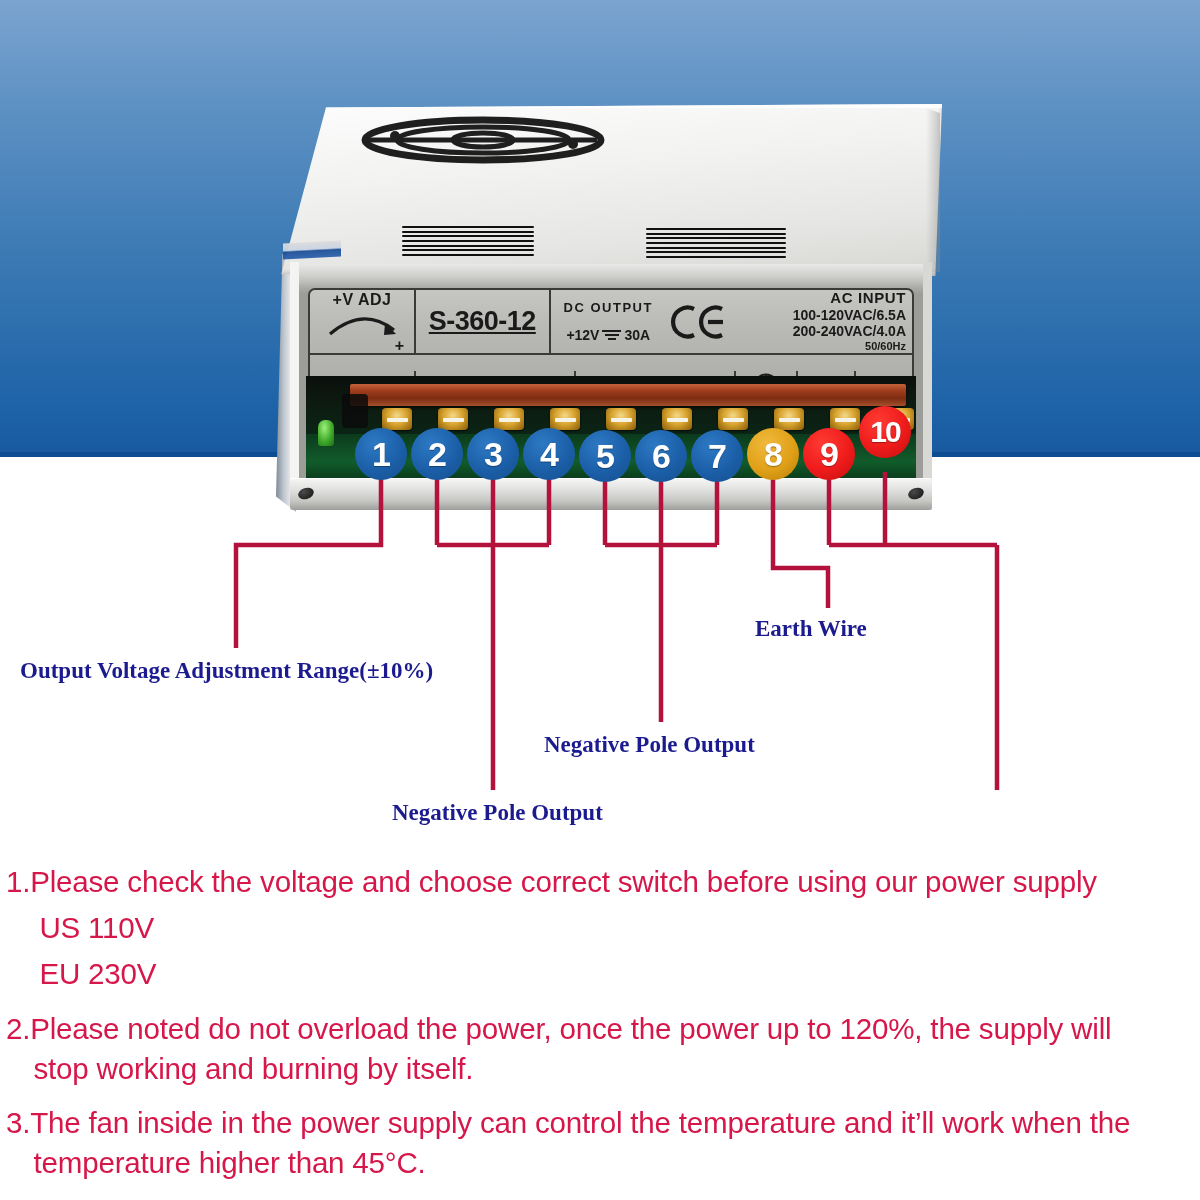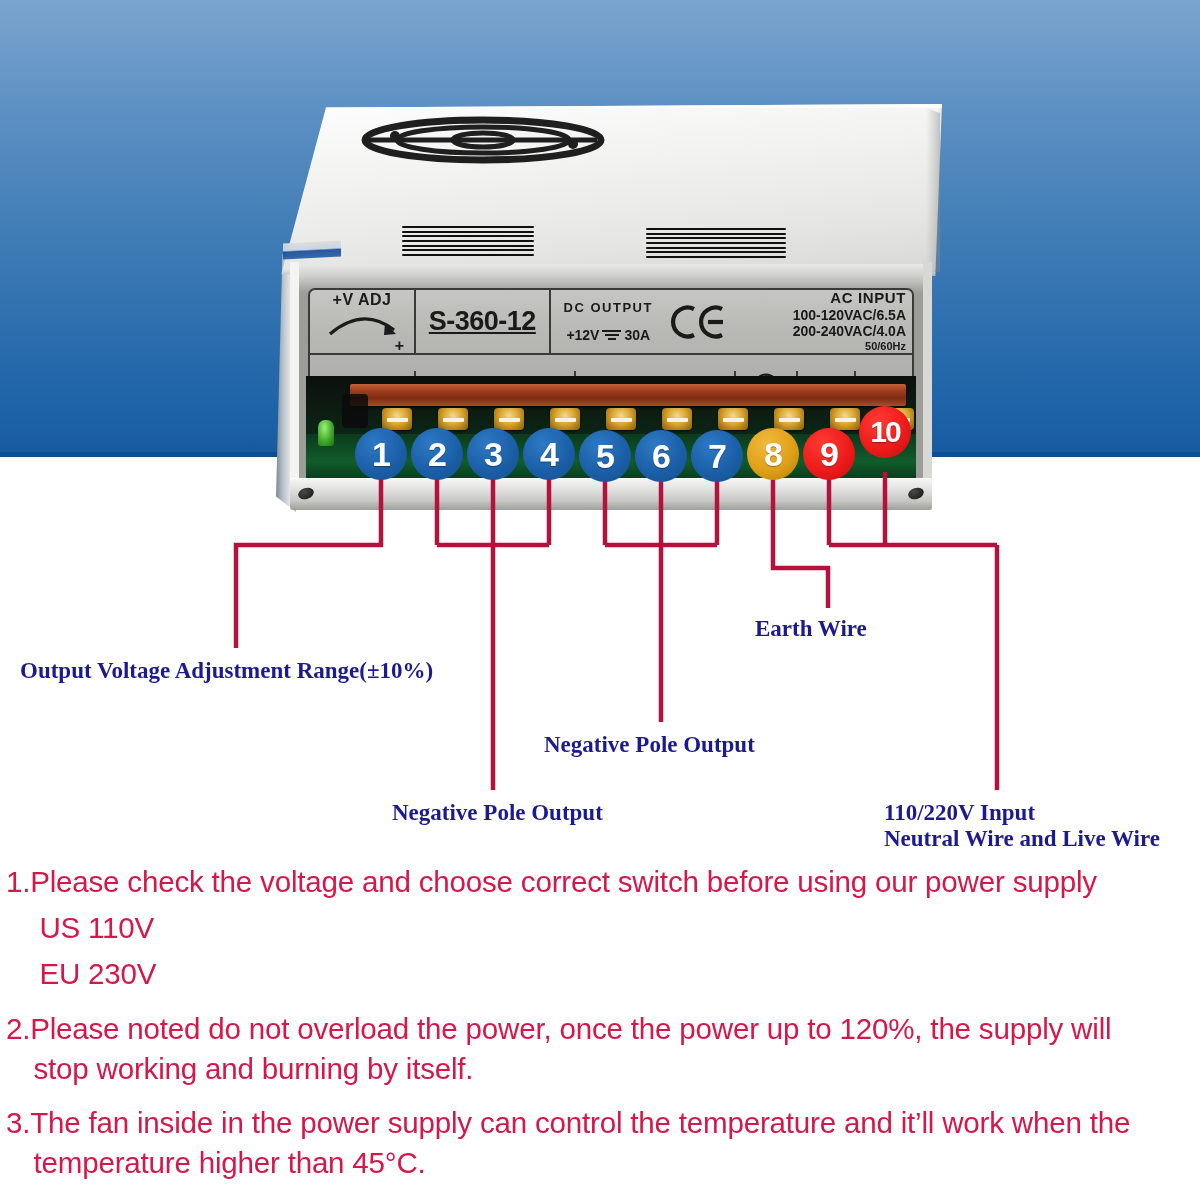--- a/index.html
+++ b/index.html
@@ -515,24 +515,20 @@
   </svg>
 
   <div class="callout" style="left:20px; top:658px">Output Voltage Adjustment Range(±10%)</div>
 
   <div class="callout" style="left:392px; top:800px">Negative Pole Output</div>
 
   <div class="callout" style="left:544px; top:732px">Negative Pole Output</div>
 
   <div class="callout" style="left:755px; top:616px">Earth Wire</div>
 
-  <div class="callout" style="left:884px; top:800px">
-    <span>110/220V Input</span>
-    <span class="line2">Neutral Wire and Live Wire</span>
-  </div>
 
   <div class="notes">
     <div class="note note-main">1.Please check the voltage and choose correct switch before using our power supply</div>
     <div class="gap-sm"></div>
     <div class="note note-sub">US 110V</div>
     <div class="gap-sm"></div>
     <div class="note note-sub">EU 230V</div>
     <div class="gap-md"></div>
     <div class="note note-main">2.Please noted do not overload the power, once the power up to 120%, the supply will</div>
     <div class="note note-cont">stop working and burning by itself.</div>

